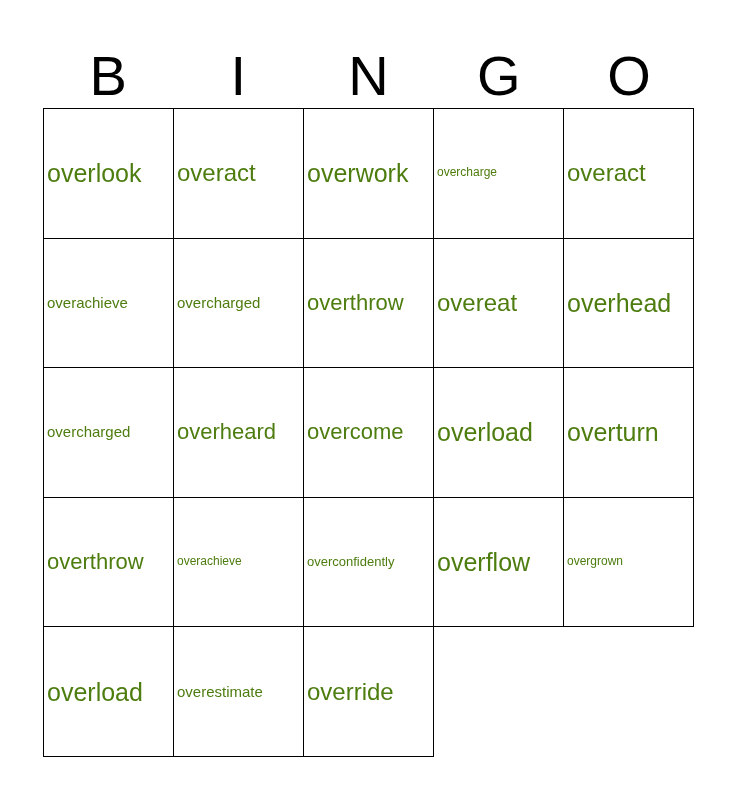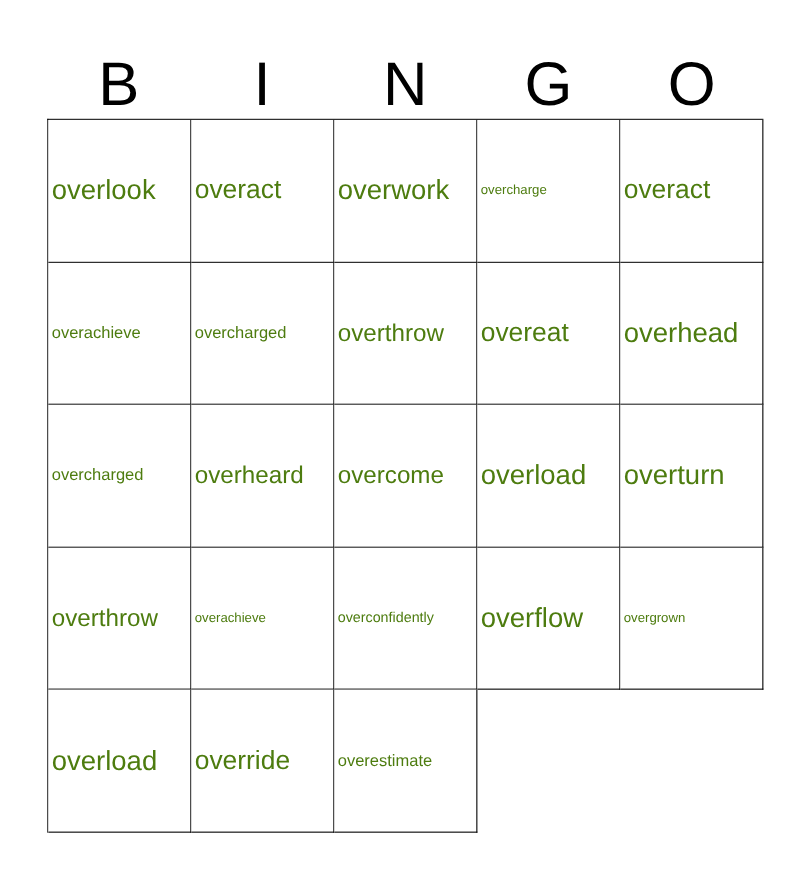--- a/index.html
+++ b/index.html
@@ -166,20 +166,20 @@
       <div class="cell-text len-m">overflow</div>
     </div>
 
     <div class="cell">
       <div class="cell-text len-xl">overgrown</div>
     </div>
     <div class="cell">
       <div class="cell-text len-m">overload</div>
     </div>
     <div class="cell">
-      <div class="cell-text len-s">override</div>
+      <div class="cell-text len-xxl">overestimate</div>
     </div>
     <div class="cell">
-      <div class="cell-text len-xxl">overestimate</div>
+      <div class="cell-text len-s">override</div>
     </div>
 
   </div>
 </div>
 
 </body></html>

